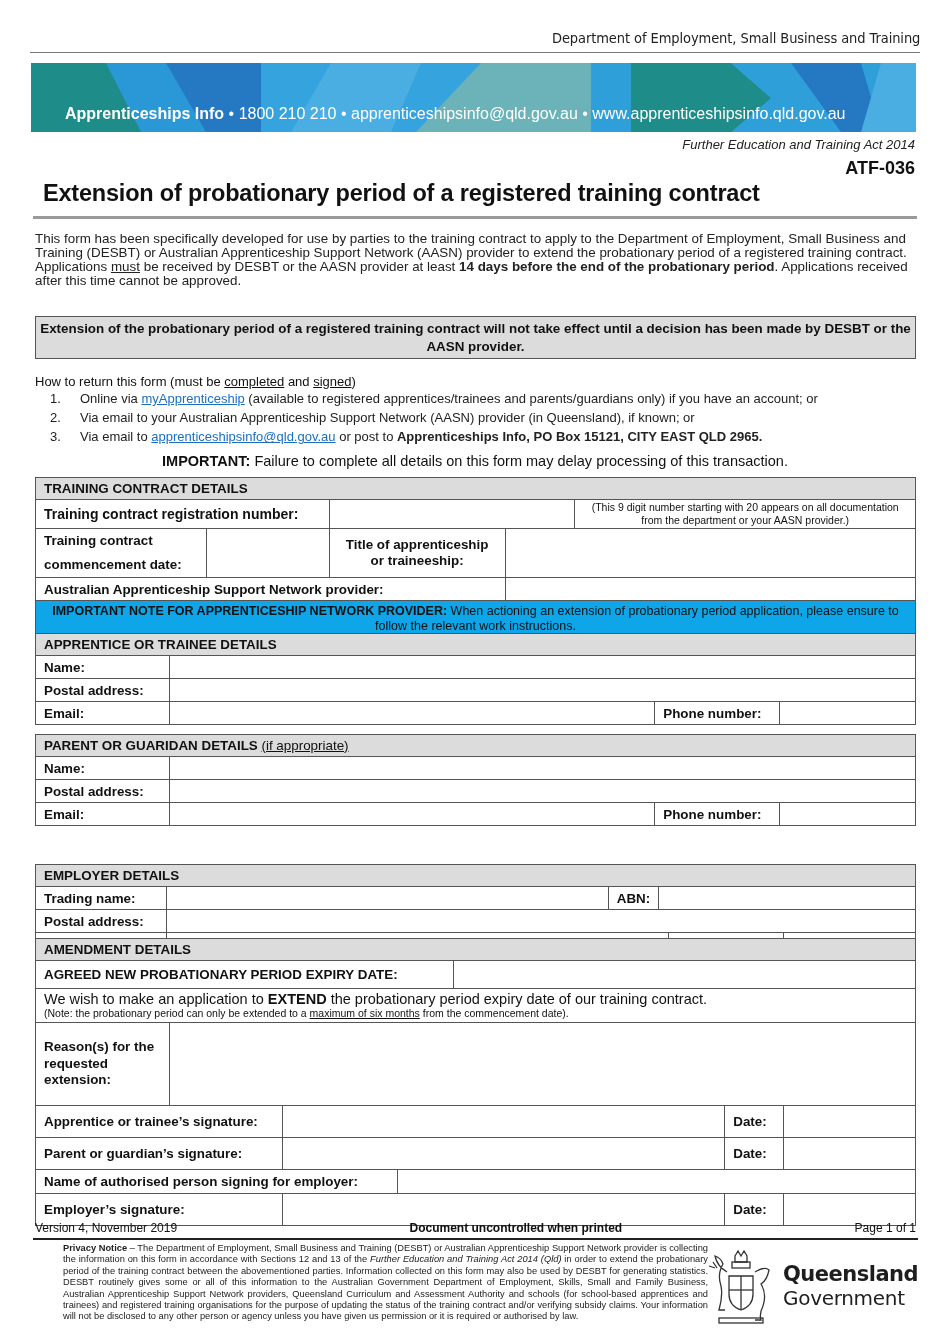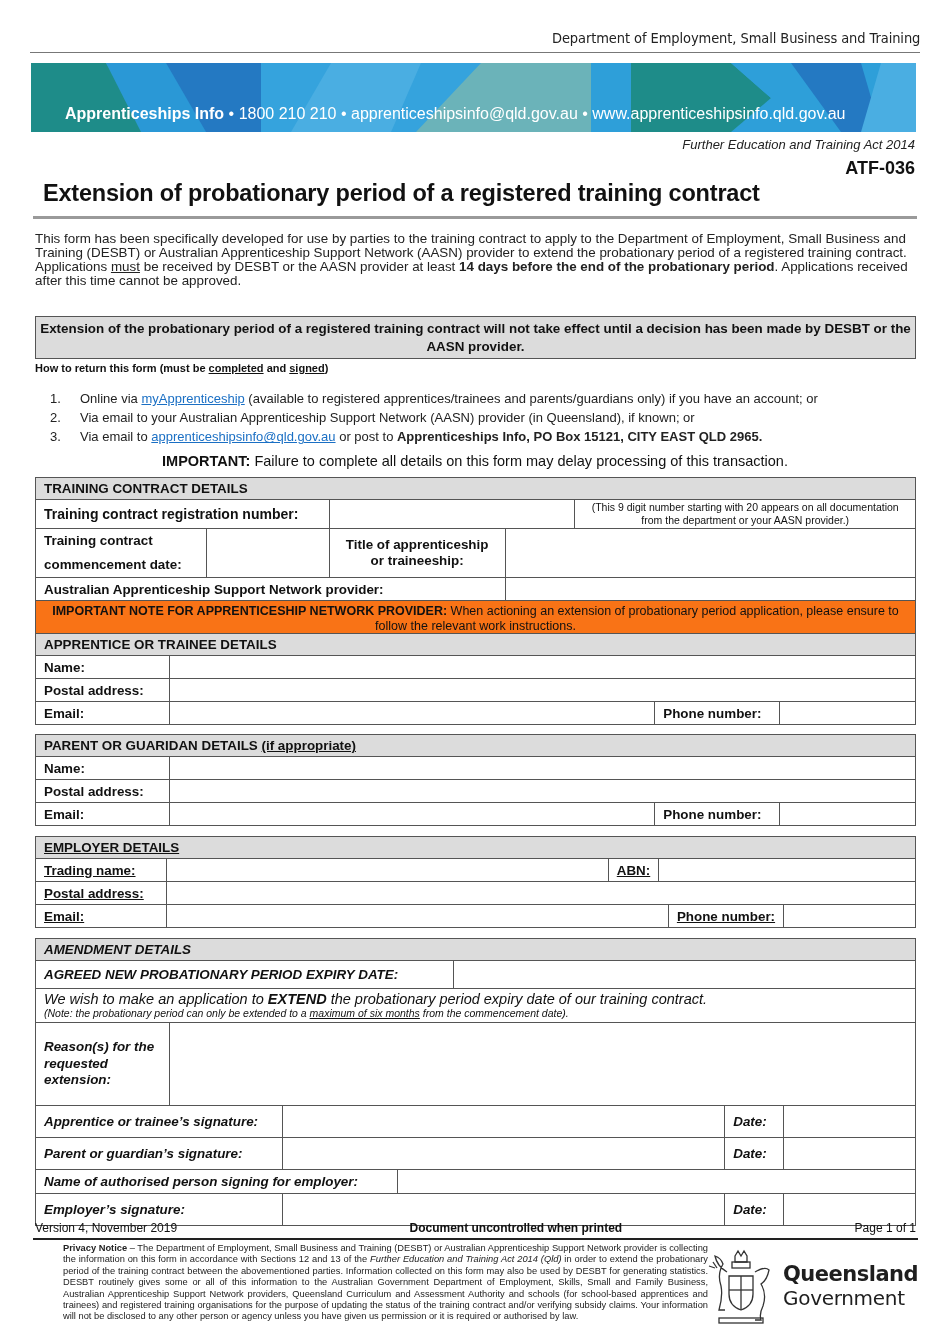--- a/index.html
+++ b/index.html
@@ -10,21 +10,21 @@
   .banner svg { position: absolute; left: 0; top: 0; }
   .banner-text { position: absolute; left: 34px; top: 42px; color: #fff; font-size: 16px; white-space: nowrap; }
   .banner-text b { font-weight: bold; }
   .act { position: absolute; top: 137px; right: 35px; font-size: 13px; font-style: italic; color: #222; }
   .code { position: absolute; top: 158px; right: 35px; font-size: 18px; font-weight: bold; }
   .title { position: absolute; top: 180px; left: 43px; font-size: 23.5px; font-weight: bold; letter-spacing: -0.2px; }
   .title-rule { position: absolute; top: 216px; left: 33px; right: 33px; height: 3px; background: #9a9a9a; }
   .intro { position: absolute; top: 232px; left: 35px; width: 880px; font-size: 13.4px; line-height: 14px; color: #222; }
   .intro u { text-decoration: underline; }
   .notice { position: absolute; top: 316px; left: 35px; width: 881px; height: 43px; background: #dcdcdc; border: 1px solid #555; font-size: 13.4px; font-weight: bold; text-align: center; line-height: 17.5px; padding-top: 3px; }
-  .howto-title { position: absolute; top: 362px; left: 35px; font-size: 11px; font-weight: bold; }
+  .howto-title { position: absolute; top: 374px; left: 35px; font-size: 13px; font-weight: normal; }
   .howto-title u { text-decoration: underline; }
   .howto-list { position: absolute; top: 389px; left: 50px; width: 870px; font-size: 13px; line-height: 19.2px; color: #222; list-style: none; }
   .howto-list li { display: flex; }
   .howto-list .num { width: 30px; }
   .link { color: #1a6fc4; text-decoration: underline; }
   .important { position: absolute; top: 453px; left: 0; width: 950px; text-align: center; font-size: 14.5px; }
   table.form { position: absolute; left: 35px; width: 881px; border-collapse: collapse; font-size: 13.4px; }
   table.form td { border: 1px solid #555; padding: 0 8px; vertical-align: middle; }
   table.form td.head { background: #dcdcdc; font-weight: bold; height: 22px; }
   table.form td.lbl { font-weight: bold; }
@@ -122,21 +122,21 @@
     <td class="lbl" style="line-height:24px">Training contract commencement date:</td>
     <td></td>
     <td class="lbl center" style="line-height:16px">Title of apprenticeship or traineeship:</td>
     <td colspan="3"></td>
   </tr>
   <tr style="height:23px">
     <td colspan="3" class="lbl" style="border-right:1px solid #555">Australian Apprenticeship Support Network provider:</td>
     <td colspan="3"></td>
   </tr>
   <tr style="height:36px">
-    <td colspan="6" class="center" style="background:#f97316; font-size:12.5px; line-height:15px"><b>IMPORTANT NOTE FOR APPRENTICESHIP NETWORK PROVIDER:</b><span> When actioning an extension of probationary period application, please ensure to follow the relevant work instructions.</span></td>
+    <td colspan="6" class="center" style="background:#0ea5e9; font-size:12.5px; line-height:15px"><b>IMPORTANT NOTE FOR APPRENTICESHIP NETWORK PROVIDER:</b><span> When actioning an extension of probationary period application, please ensure to follow the relevant work instructions.</span></td>
   </tr>
 </tbody>
   </table>
 
 <table class="form" style="top:633px;">
   <colgroup>
       <col style="width:134px">
       <col style="width:486px">
       <col style="width:125px">
       <col style="width:136px">
@@ -164,40 +164,40 @@
 
 <table class="form" style="top:734px;">
   <colgroup>
       <col style="width:134px">
       <col style="width:486px">
       <col style="width:125px">
       <col style="width:136px">
     </colgroup>
   <tbody>
       <tr>
-        <td colspan="4" class="head"><span>PARENT OR GUARIDAN DETAILS</span> <u style="font-weight:bold">(if appropriate)</u></td>
+        <td colspan="4" class="head"><span>PARENT OR GUARIDAN DETAILS</span> <u style="font-weight:normal">(if appropriate)</u></td>
       </tr>
   <tr style="height:23px">
         <td class="lbl">Name:</td>
         <td colspan="3"></td>
       </tr>
   <tr style="height:23px">
         <td class="lbl">Postal address:</td>
         <td colspan="3"></td>
       </tr>
   <tr style="height:23px">
         <td class="lbl">Email:</td>
         <td></td>
         <td class="lbl">Phone number:</td>
         <td></td>
       </tr>
 </tbody>
   </table>
 
-<table class="form" style="top:836px;text-decoration:underline;">
+<table class="form" style="top:864px;">
   <colgroup>
       <col style="width:133px">
       <col style="width:457px">
       <col style="width:29px">
       <col style="width:16px">
       <col style="width:10px">
       <col style="width:100px">
       <col style="width:136px">
     </colgroup>
   <tbody>
@@ -216,21 +216,21 @@
       </tr>
   <tr style="height:23px">
         <td class="lbl">Email:</td>
         <td colspan="4"></td>
         <td class="lbl" colspan="1" style="white-space:nowrap">Phone number:</td>
         <td></td>
       </tr>
 </tbody>
   </table>
 
-<table class="form" style="top:938px;font-style:italic;">
+<table class="form" style="top:938px;">
   <colgroup>
       <col style="width:134px">
       <col style="width:113px">
       <col style="width:115px">
       <col style="width:56px">
       <col style="width:272px">
       <col style="width:59px">
       <col style="width:132px">
     </colgroup>
   <tbody>

